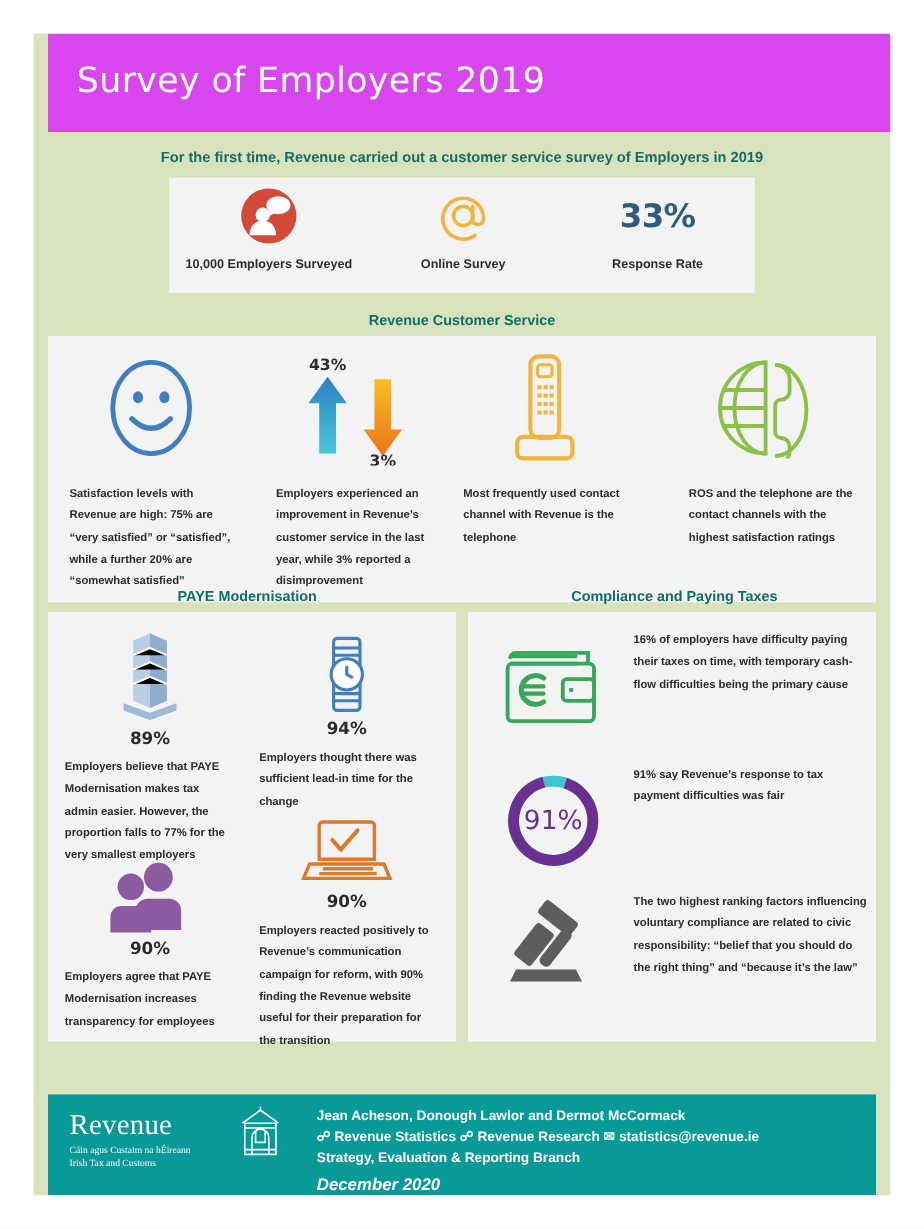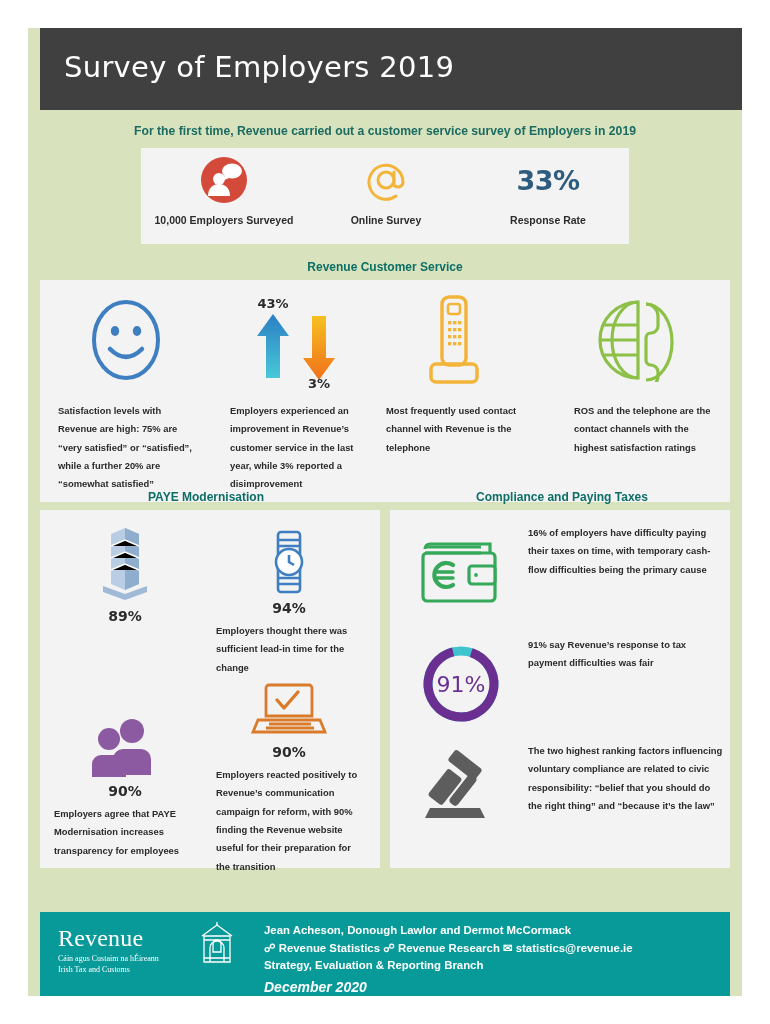--- a/index.html
+++ b/index.html
@@ -11,21 +11,21 @@
   }
   .page{
     position:absolute;left:28px;top:28px;
     width:714px;height:968px;
     background:#d8e3bd;
     overflow:hidden;
   }
   
   .header{
     position:absolute;left:12px;top:0;width:702px;height:82px;
-    background:#404040;
+    background:#d946ef;
   }
   .header-title{
     position:absolute;left:24px;top:22px;
     color:#ffffff;font-size:29px;font-weight:400;letter-spacing:.3px;
     font-family:"DejaVu Sans", sans-serif;
   }
   .subhead{
     position:absolute;left:0;top:96px;width:714px;
     text-align:center;color:#1b6b62;font-size:12.2px;font-weight:bold;
   }
@@ -285,20 +285,21 @@
           <polygon points="22,12 36,6 50,12 50,62 36,68 22,62" fill="#b9cee4"></polygon>
           <polygon points="36,6 50,12 50,62 36,68" fill="#8fadcd"></polygon>
           <g stroke="#ffffff" stroke-width="1.6">
             <path d="M22 24 L36 18 L50 24"></path>
               <path d="M22 36 L36 30 L50 36"></path>
               <path d="M22 48 L36 42 L50 48"></path>
           </g>
         </svg>
       </div>
       <div class="sb-pct">89%</div>
+      <div class="sb-text">Employers believe that PAYE Modernisation makes tax admin easier. However, the proportion falls to 77% for the very smallest employers</div>
     </div>
 
     <div class="stat-block" id="pb2">
       <div class="sb-icon">
         <svg width="48" height="66" viewBox="0 0 48 66">
           <g fill="none" stroke="#3f7fc1" stroke-width="2.6">
             <rect x="13" y="3" width="22" height="60" rx="3"></rect>
             <path d="M13 11 H35 M13 17 H35 M13 49 H35 M13 55 H35"></path>
             <circle cx="24" cy="33" r="13" fill="#ffffff"></circle>
             <path d="M24 26 V33 L29 36"></path>

